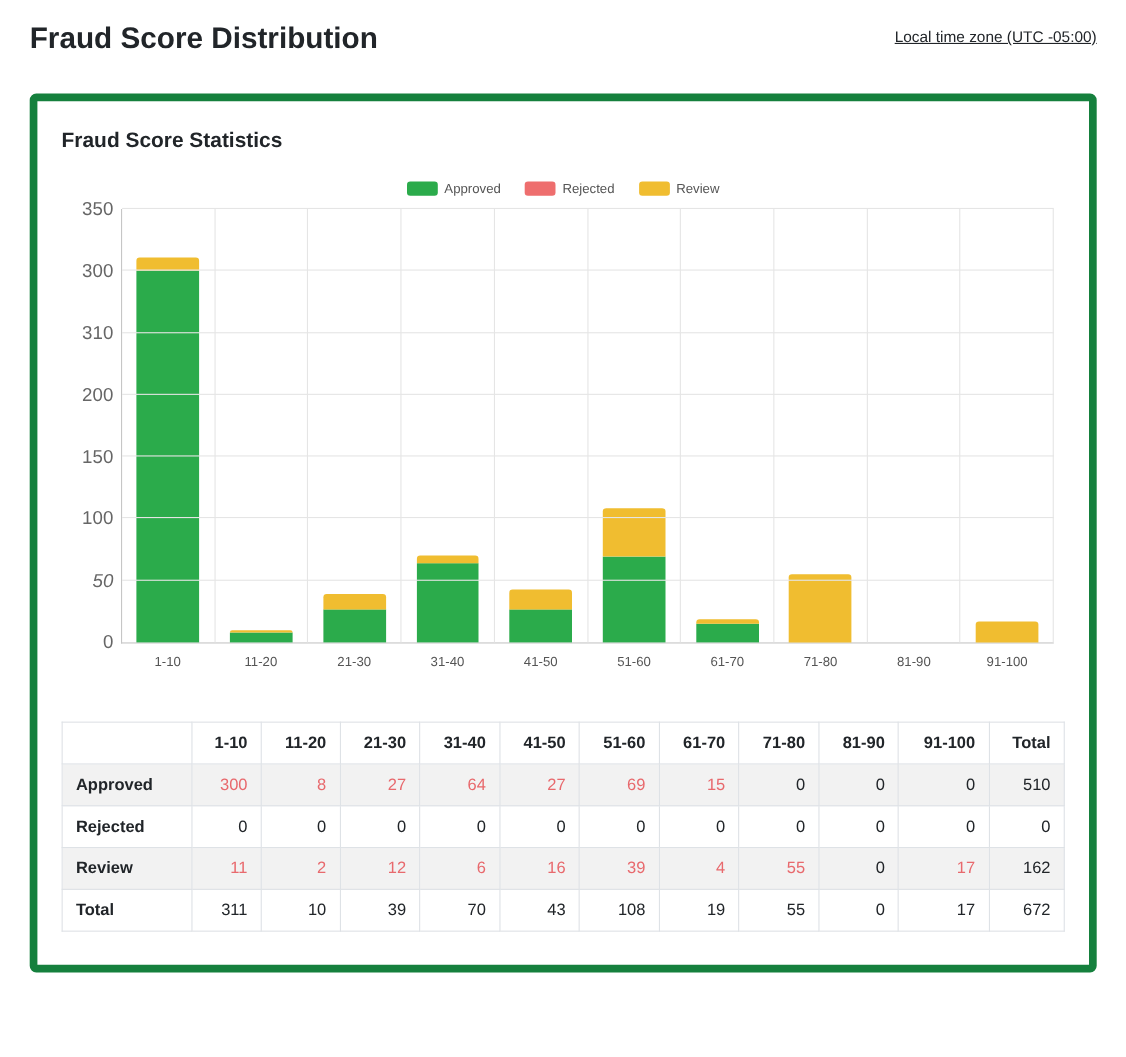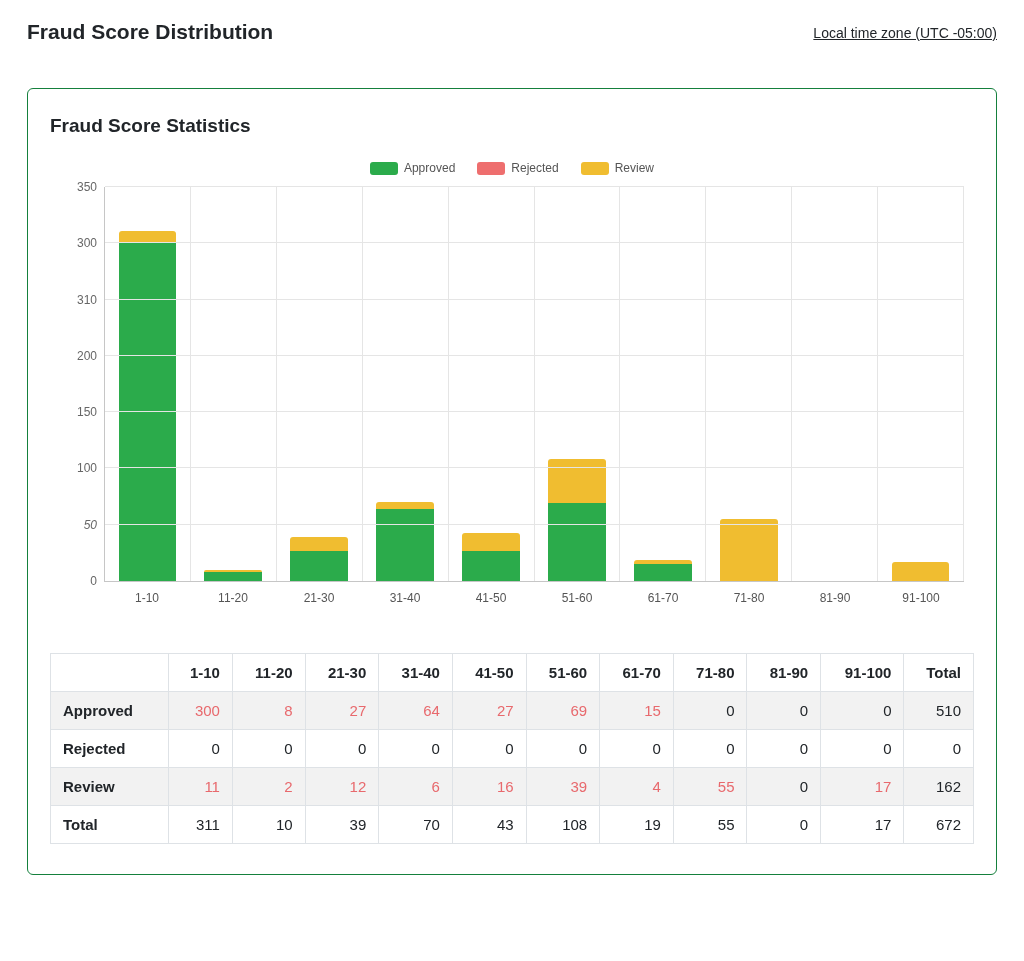--- a/index.html
+++ b/index.html
@@ -9,62 +9,62 @@
     height: 961px;
     background: #ffffff;
     font-family: "Liberation Sans", sans-serif;
     color: #212529;
     overflow: hidden;
   }
   .page { padding: 14px 27px 27px 27px; }
 
   
   .page-header { display: flex; justify-content: space-between; align-items: flex-start; }
-  .page-title { font-size: 21px; font-weight: 700; margin: 6px 0 0 0; color: #212529; }
+  .page-title { font-size: 27px; font-weight: 700; margin: 6px 0 0 0; color: #212529; }
   .header-right { display: flex; flex-direction: column; align-items: flex-end; }
   .date-picker {
     display: flex; align-items: center; gap: 9px;
     border: 1px solid #ced4da; background: #fff; border-radius: 4px;
     padding: 7px 13px; cursor: pointer;
     font-family: "Liberation Sans", sans-serif;
     font-size: 13px; font-weight: 700; color: #212529; letter-spacing: .2px;
   }
   .cal-icon { display: inline-flex; }
   .caret {
     width: 0; height: 0; margin-left: 3px;
     border-left: 5px solid transparent; border-right: 5px solid transparent;
     border-top: 6px solid #212529;
   }
   .tz { margin-top: 11px; font-size: 14px; color: #212529; text-decoration: underline; }
 
   
   .card {
-    margin-top: 44px;
-    border: 1px solid #15803d;
+    margin-top: 34px;
+    border: 7px solid #15803d;
     border-radius: 6px;
     padding: 26px 22px 30px 22px;
   }
   .card-title { font-size: 19px; font-weight: 700; margin: 0; color: #212529; }
 
   
   .legend { display: flex; justify-content: center; align-items: center; gap: 22px; margin: 24px 0 12px 0; }
   .legend-item { display: inline-flex; align-items: center; gap: 6px; cursor: pointer; }
   .legend-swatch { width: 28px; height: 13px; border-radius: 3px; display: inline-block; }
   .legend-label { font-size: 12px; color: #555; }
 
   
   .plot-wrap { margin: 6px 10px 0 6px; }
   .plot {
     position: relative; height: 395px; margin-left: 48px;
     border-left: 1px solid #c6c6c6; border-bottom: 1px solid #c6c6c6;
   }
   .hgrid { position: absolute; left: 0; right: 0; height: 1px; background: #e5e5e5; }
   .ytick {
     position: absolute; left: -48px; width: 40px; text-align: right;
-    font-size: 12px; color: #666; transform: translateY(50%); line-height: 1;
+    font-size: 17px; color: #666; transform: translateY(50%); line-height: 1;
   }
   .cols { position: absolute; top: 0; left: 0; right: 0; bottom: 0; display: flex; }
   .col { flex: 1; position: relative; border-right: 1px solid #e5e5e5; }
   .bar { position: absolute; left: 16%; right: 16%; top: 0; bottom: 0; }
   .seg { position: absolute; left: 0; right: 0; }
   .xlabels { display: flex; margin-left: 48px; padding-top: 9px; }
   .xlabel { flex: 1; text-align: center; font-size: 12px; color: #555; }
 
   
   .table-wrap { margin-top: 48px; }

